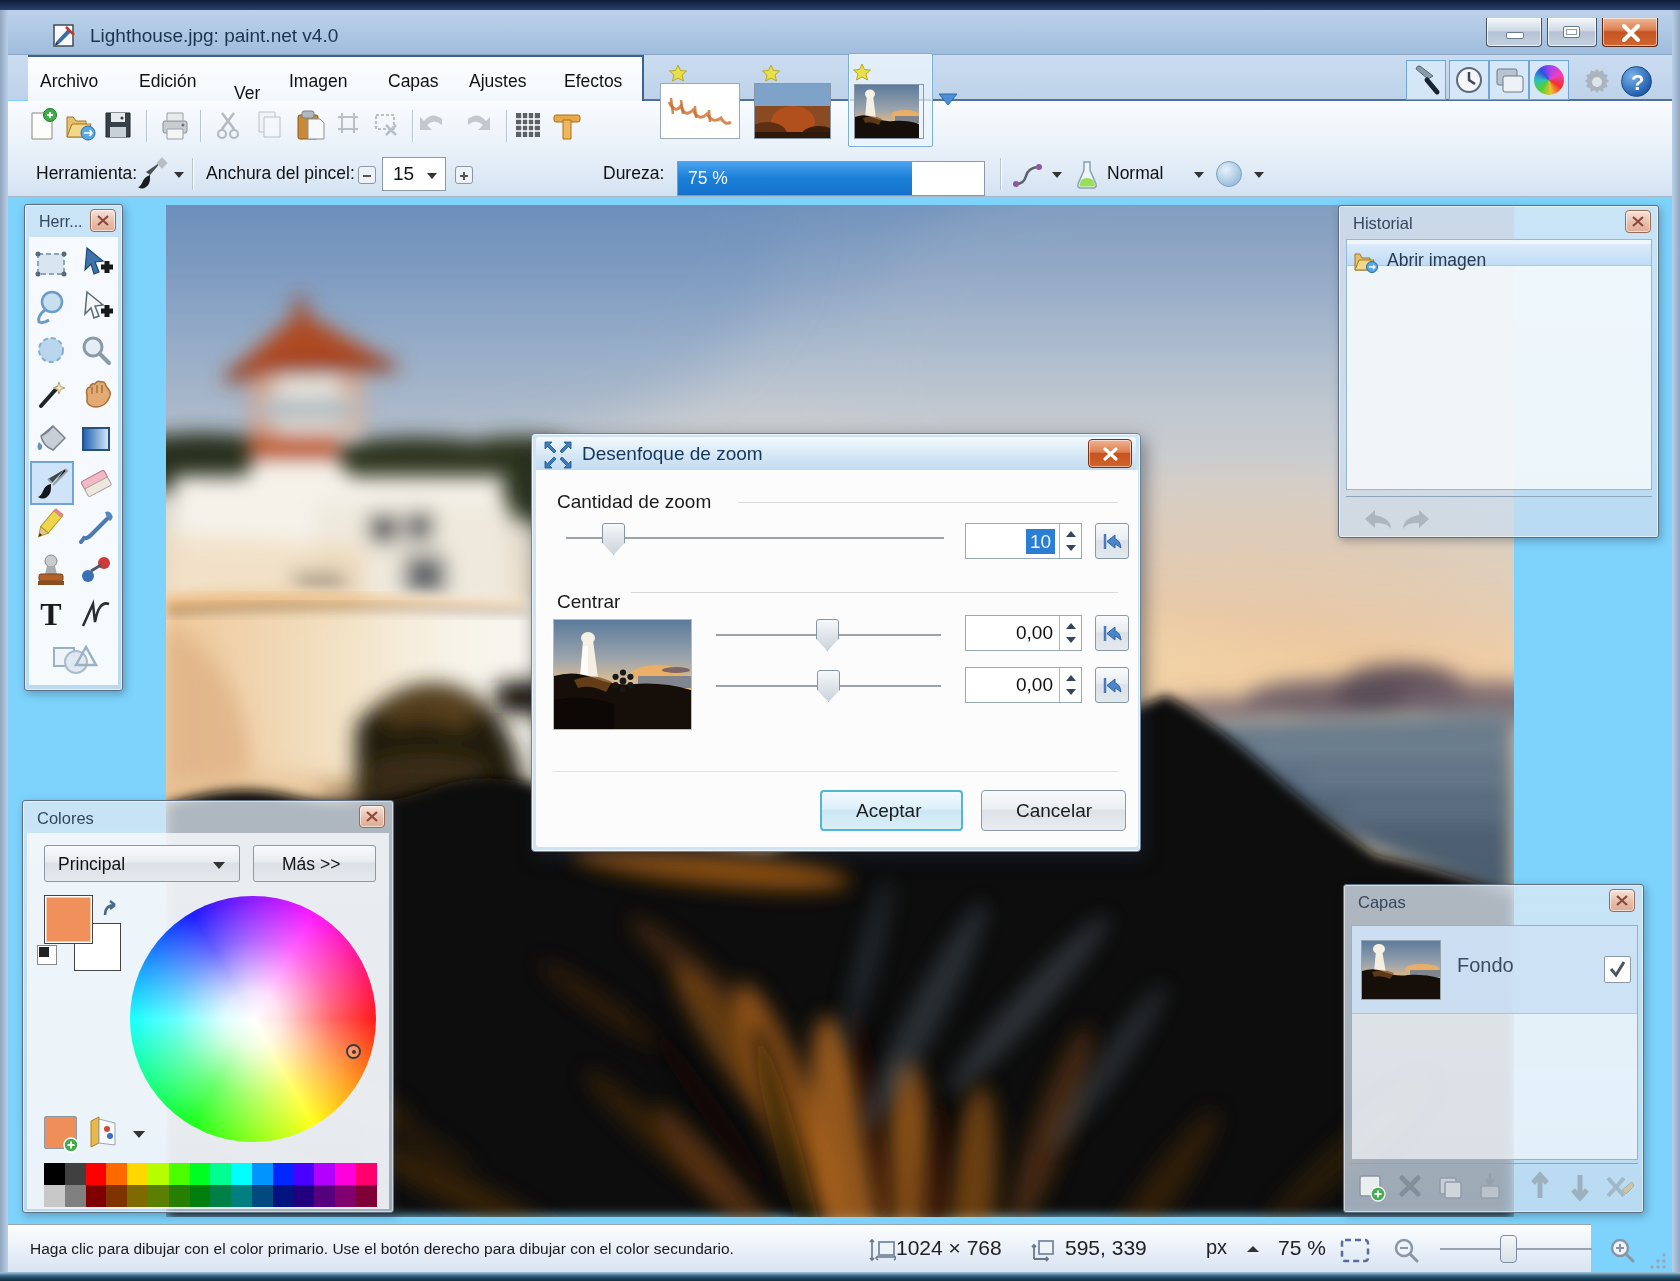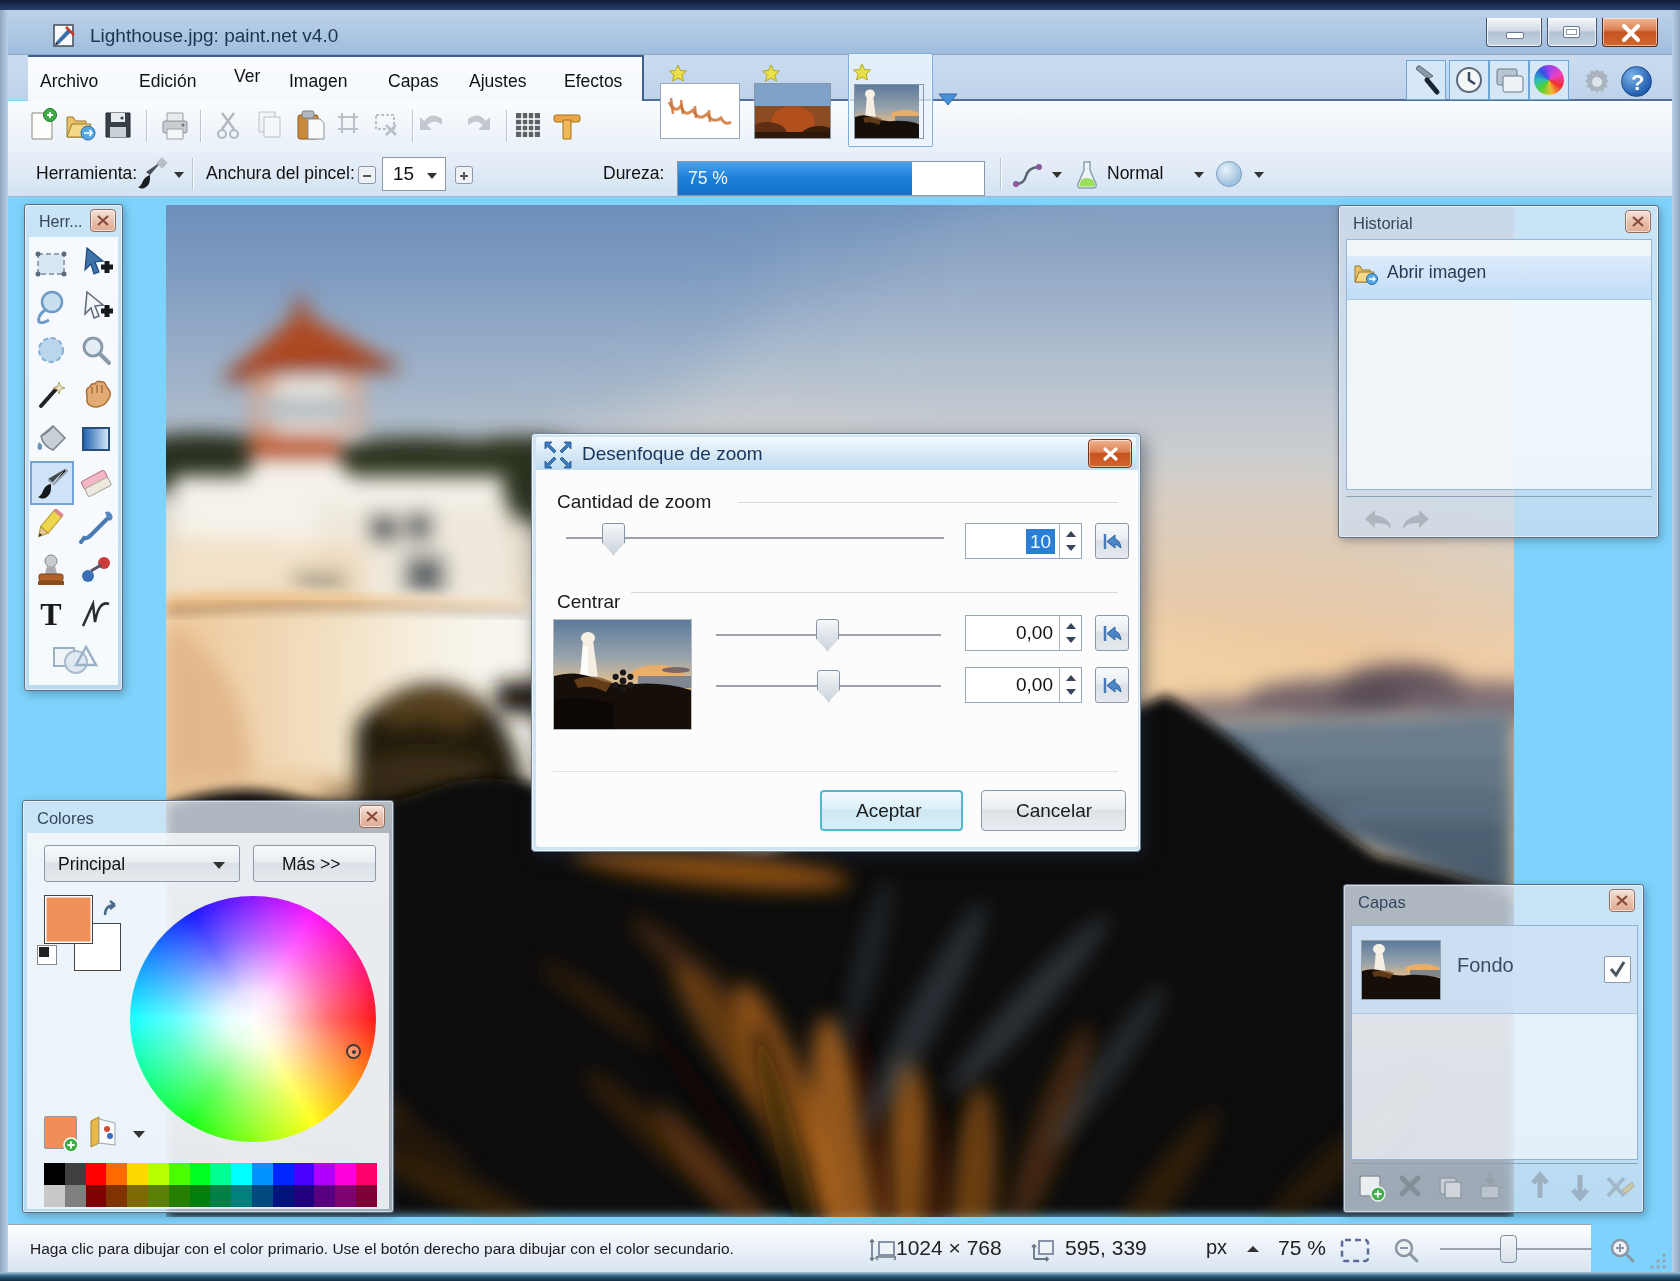--- a/index.html
+++ b/index.html
@@ -56,21 +56,21 @@
   </div>
 
   <div class="abs" style="left:8px;top:55px;width:1664px;height:45px;background:linear-gradient(#cbdcf0,#bdd2ea);"></div>
   <div class="abs" style="left:644px;top:99px;width:1028px;height:2px;background:#50719a;"></div>
   <div class="abs" style="left:8px;top:101px;width:1664px;height:96px;background:linear-gradient(#fafcfe,#e2ecf7 70%,#d3e2f2);border-bottom:1px solid #aab6c4;"></div>
 
   <div class="abs" style="left:28px;top:55px;width:616px;height:46px;background:linear-gradient(#fcfdfe,#f3f8fd);border-top:2px solid #3e628c;border-right:2px solid #3e628c;"></div>
 
   <div class="abs" style="left:40px;top:71px;font-size:17.5px;color:#111;">Archivo</div>
   <div class="abs" style="left:139px;top:71px;font-size:17.5px;color:#111;">Edición</div>
-  <div class="abs" style="left:234px;top:66px;font-size:17.5px;color:#111;">Ver</div>
+  <div class="abs" style="left:234px;top:83px;font-size:17.5px;color:#111;">Ver</div>
   <div class="abs" style="left:289px;top:71px;font-size:17.5px;color:#111;">Imagen</div>
   <div class="abs" style="left:388px;top:71px;font-size:17.5px;color:#111;">Capas</div>
   <div class="abs" style="left:469px;top:71px;font-size:17.5px;color:#111;">Ajustes</div>
   <div class="abs" style="left:564px;top:71px;font-size:17.5px;color:#111;">Efectos</div>
 
   <div class="abs" style="left:848px;top:53px;width:85px;height:94px;background:rgba(235,244,252,0.75);border:1px solid #7aaede;border-radius:2px;box-shadow:0 0 0 1px rgba(255,255,255,.6) inset;"></div>
   <div class="abs" style="left:660px;top:83px;width:80px;height:56px;background:#fff;border:1px solid #9aa8b8;">
     <svg width="78" height="61">
         <path d="M8 18 Q14 30 20 22 Q24 34 32 26 Q38 38 46 30 Q52 40 60 34 Q64 42 70 38" stroke="#d07838" stroke-width="3" fill="none" opacity="0.85"></path>
         <path d="M10 14 L12 30 M20 16 L22 30 M34 22 L35 34 M48 26 L49 38" stroke="#c86a2e" stroke-width="2.5" fill="none" opacity="0.8"></path>
@@ -529,21 +529,21 @@
   </div>
 
   <div class="panel" style="left:1338px;top:205px;width:321px;height:333px;">
     <div class="ptitle">Historial</div>
     <div class="pclose" style="right:7px;">
         <svg width="14" height="13">
           <path d="M2 2 L12 11 M12 2 L2 11" stroke="#8a4a3a" stroke-width="2.2"></path>
         </svg>
       </div>
     <div class="abs" style="left:7px;top:33px;width:306px;height:251px;border:1px solid #94b8da;background:rgba(250,252,253,0.78);">
-      <div class="abs" style="left:0;top:16px;width:304px;height:44px;background:linear-gradient(#dcebfa,#c0dcf6);border-bottom:1px solid #aac8e4;">
+      <div class="abs" style="left:0;top:4px;width:304px;height:22px;background:linear-gradient(#dcebfa,#c0dcf6);border-bottom:1px solid #aac8e4;">
         <svg class="abs" style="left:5px;top:4px;" width="28" height="26" viewBox="0 0 28 26">
             <path d="M3 6 L3 22 L18 22 L18 10 L10 10 L8 6 Z" fill="#e8c06a" stroke="#9a7a28"></path>
             <path d="M3 22 L7 12 L22 12 L18 22 Z" fill="#f4d88a" stroke="#9a7a28"></path>
             <circle cx="20" cy="19" r="5.5" fill="#58a8e8" stroke="#2a6aa8"></circle>
             <path d="M17 19 H23 M21 17 L23 19 L21 21" stroke="#fff" stroke-width="1.4" fill="none"></path>
           </svg>
         <div class="abs" style="left:40px;top:6px;font-size:17.5px;color:#27394e;">Abrir imagen</div>
       </div>
     </div>
     <div class="abs" style="left:7px;top:290px;width:306px;height:1px;background:#8fa3b8;"></div>

